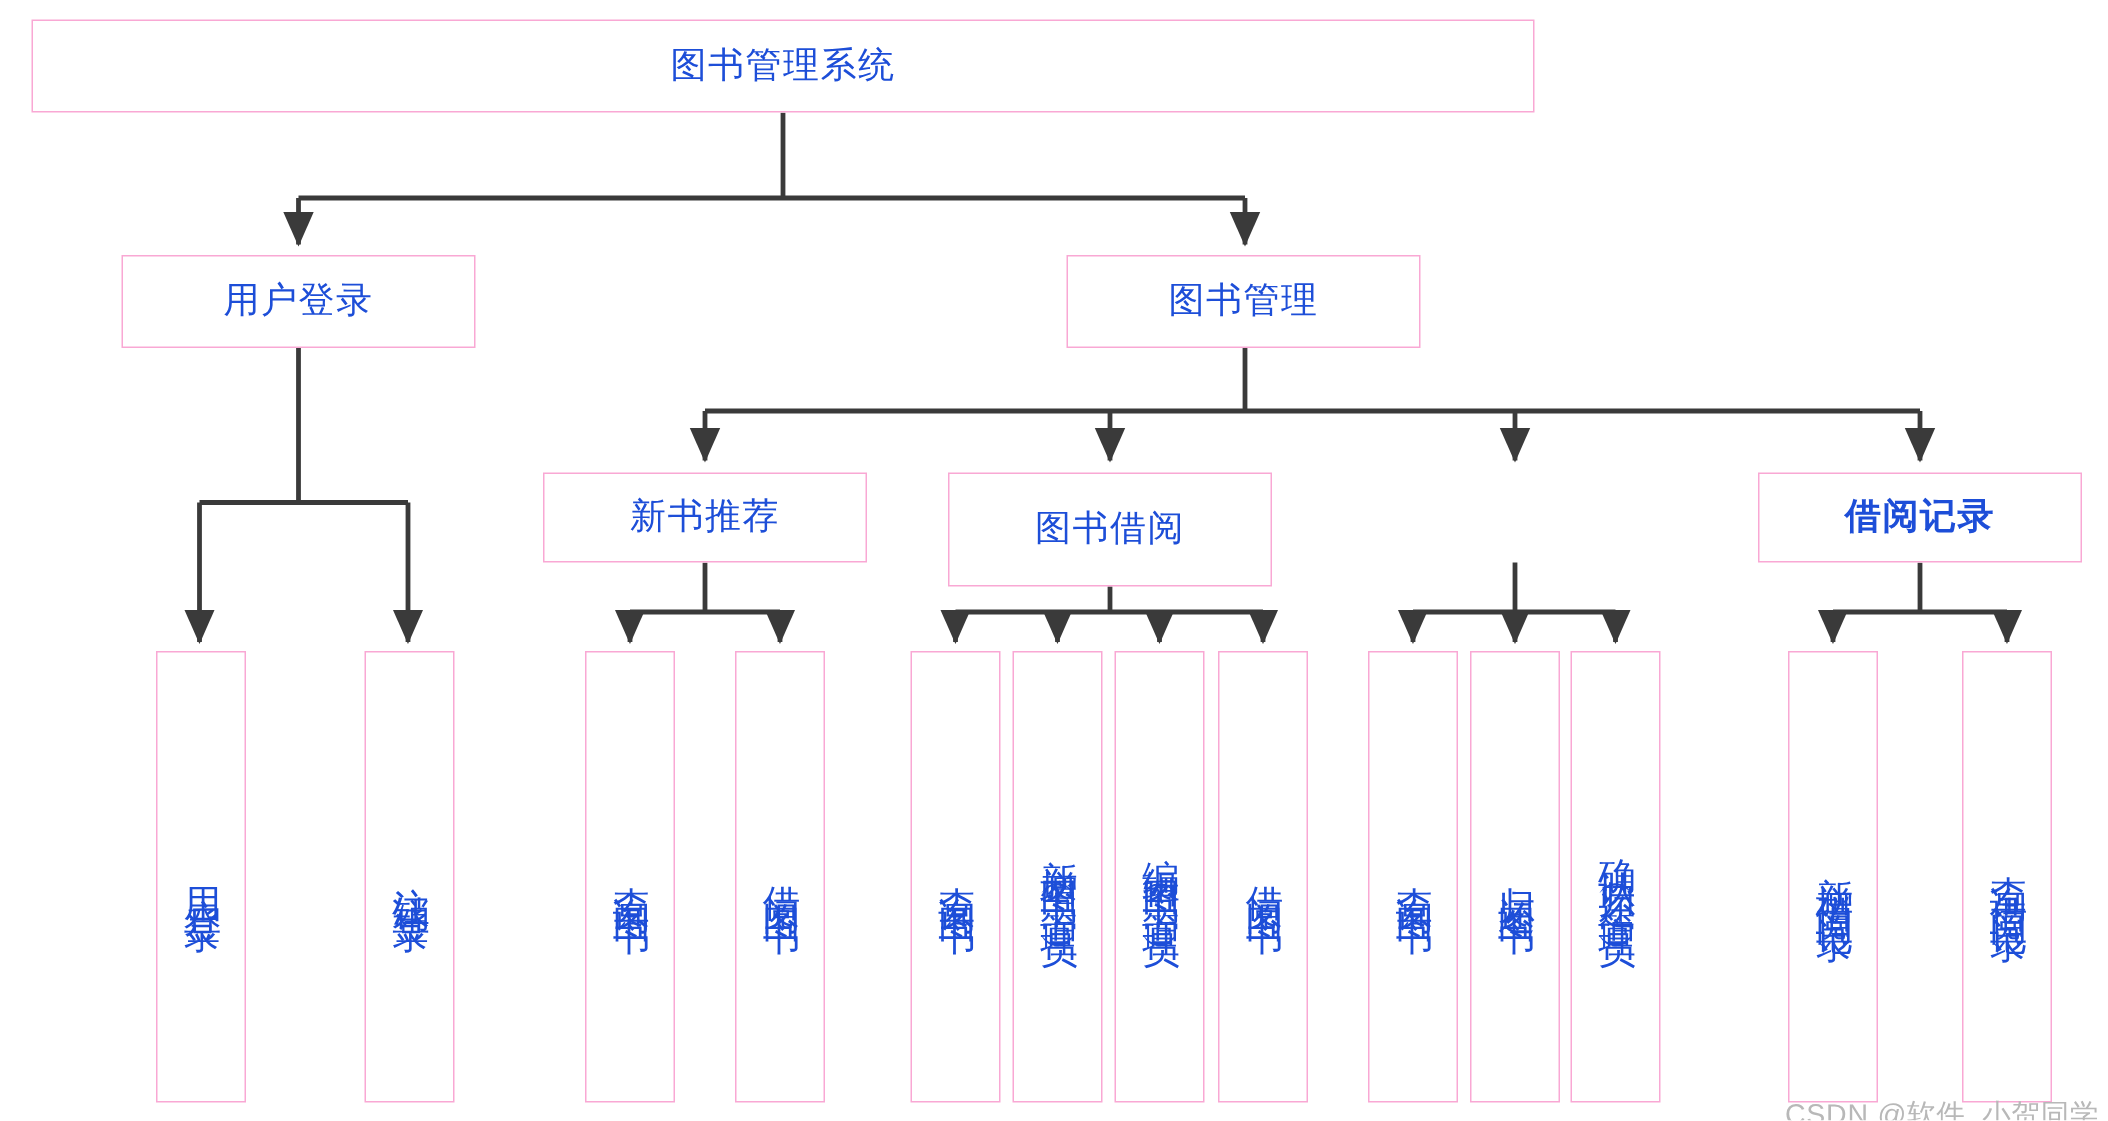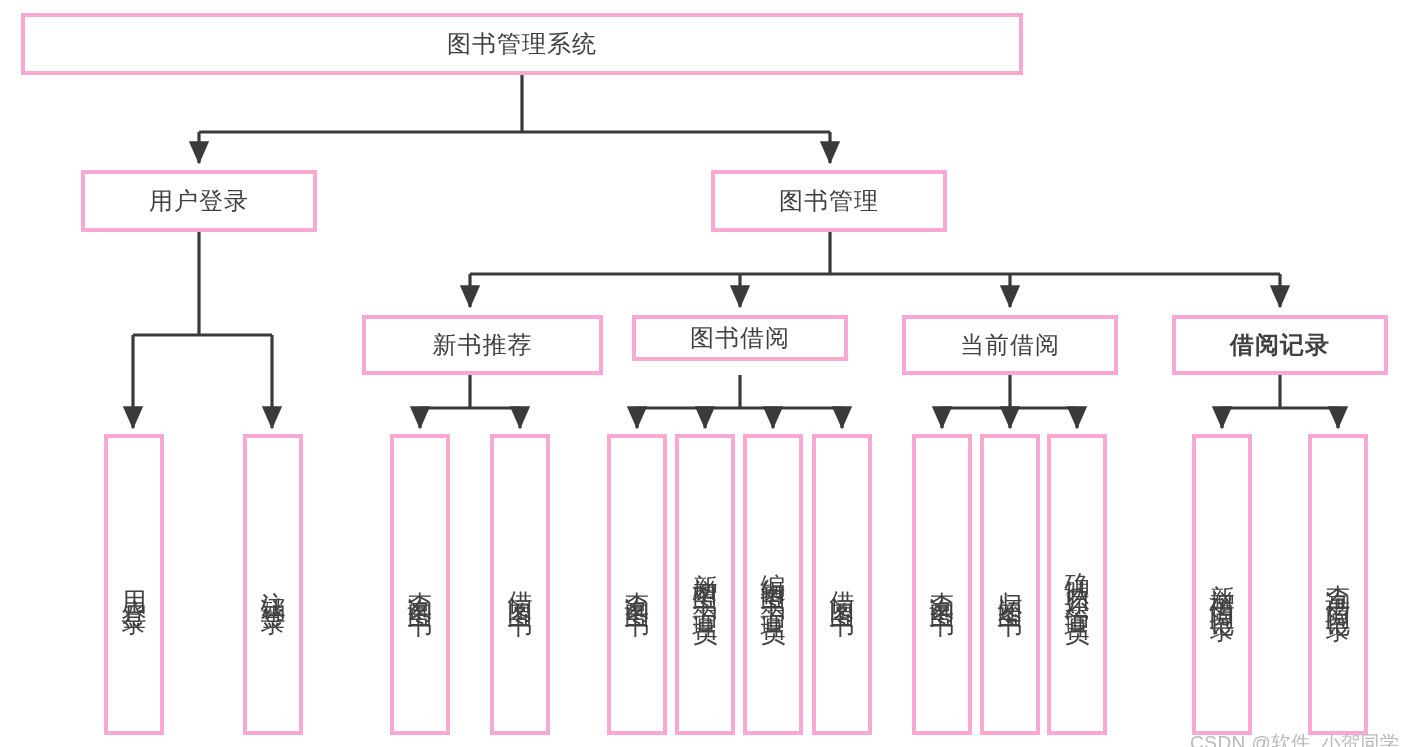--- a/index.html
+++ b/index.html
@@ -21,26 +21,26 @@
     position: absolute;
     left: 0;
     top: 0;
     width: 1405px;
     height: 747px;
     pointer-events: none;
   }
   .node {
     position: absolute;
     box-sizing: border-box;
-    border: 4px solid #f9a8d4;
+    border: 1px solid #f9a8d4;
     background: #ffffff;
     display: flex;
     align-items: center;
     justify-content: center;
-    color: #404040;
+    color: #1d4ed8;
     z-index: 2;
   }
   .node.h {
     font-size: 24px;
     letter-spacing: 1px;
     line-height: 1.2;
     white-space: nowrap;
   }
   .node.v {
     writing-mode: vertical-rl;
@@ -117,23 +117,22 @@
       <path d="M 1222 408 L 1222 428" marker-end="url(#arr)"></path>
       <path d="M 1338 408 L 1338 428" marker-end="url(#arr)"></path>
     </g>
   </svg>
 
   <div class="node h" style="left:21px; top:13px; width:1002px; height:62px;">图书管理系统</div>
 
   <div class="node h" style="left:81px; top:170px; width:236px; height:62px;">用户登录</div>
   <div class="node h" style="left:711px; top:170px; width:236px; height:62px;text-align:right;">图书管理</div>
 
-  <div class="node h" style="left:362px; top:315px; width:241px; height:60px;">新书推荐</div>
-  <div class="node h" style="left:632px; top:315px; width:216px; height:46px;">图书借阅</div>
-  <div class="node h" style="left:902px; top:315px; width:216px; height:60px;">当前借阅</div>
+  <div class="node h" style="left:362px; top:315px; width:216px; height:60px;">新书推荐</div>
+  <div class="node h" style="left:632px; top:315px; width:216px; height:76px;">图书借阅</div>
   <div class="node h" style="left:1172px; top:315px; width:216px; height:60px;font-weight:bold;">借阅记录</div>
 
   <div class="node v" style="left:104px; top:434px; width:60px; height:301px;">用户登录</div>
   <div class="node v" style="left:243px; top:434px; width:60px; height:301px;">注销登录</div>
 
   <div class="node v" style="left:390px; top:434px; width:60px; height:301px;">查询图书</div>
   <div class="node v" style="left:490px; top:434px; width:60px; height:301px;">借阅图书</div>
 
   <div class="node v" style="left:607px; top:434px; width:60px; height:301px;">查询图书</div>
   <div class="node v" style="left:675px; top:434px; width:60px; height:301px;">新增图书（管理员）</div>

